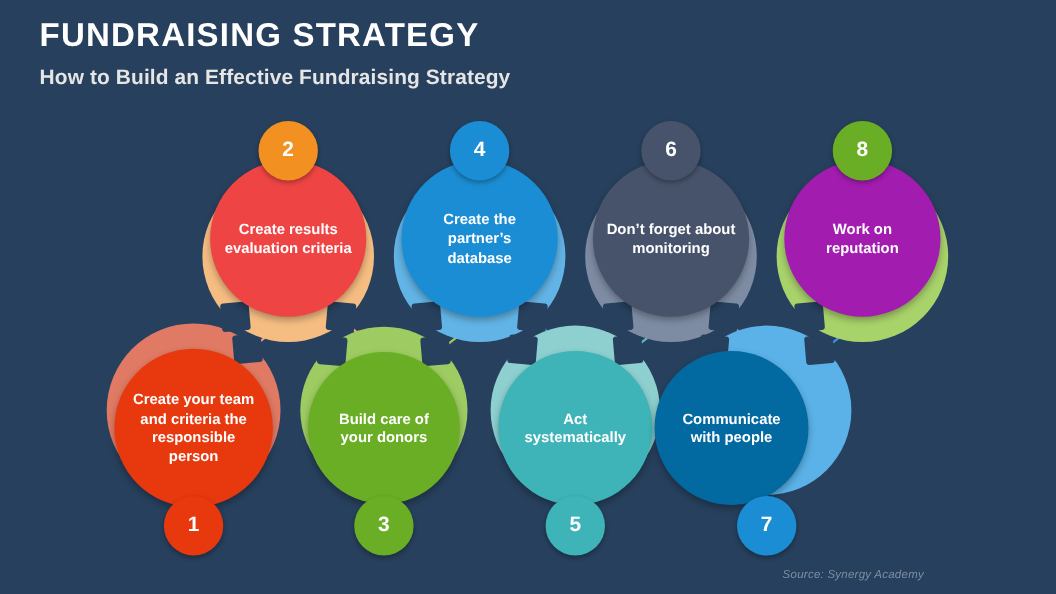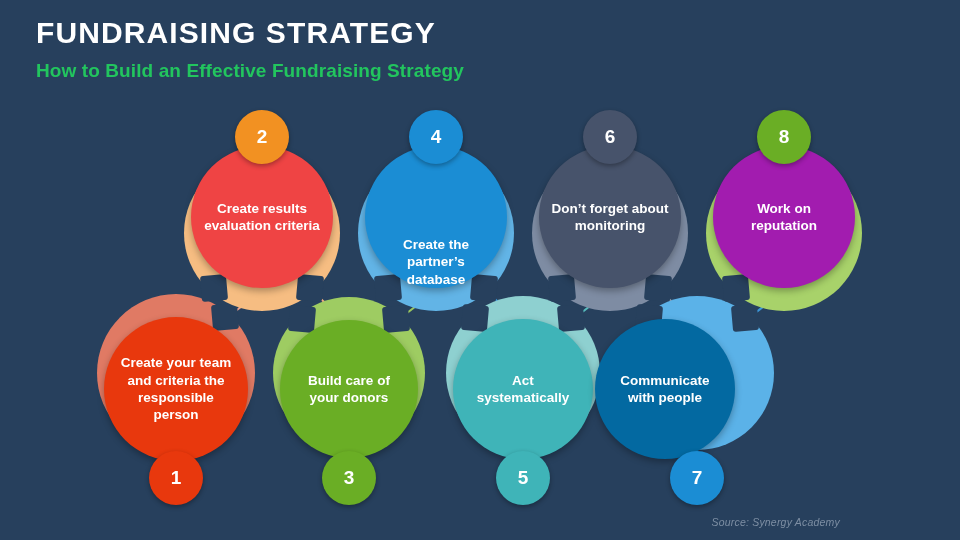--- a/index.html
+++ b/index.html
@@ -11,21 +11,21 @@
   }
   #stage{position:absolute;inset:0;width:860px;height:540px;}
 
   .title{
     position:absolute;left:36px;top:16px;
     font-size:30px;font-weight:bold;color:#ffffff;
     letter-spacing:1.1px;
   }
   .subtitle{
     position:absolute;left:36px;top:60px;
-    font-size:19px;font-weight:bold;color:#22c55e;
+    font-size:19px;font-weight:bold;color:#e5e5e5;
     letter-spacing:0.1px;
   }
   .source{
     position:absolute;right:20px;bottom:12px;
     font-size:10.5px;font-style:italic;font-weight:normal;
     color:#7d8ea3;letter-spacing:0.2px;
   }
 
   svg#wires{position:absolute;left:0;top:0;width:960px;height:540px;}
 
@@ -119,21 +119,21 @@
           <span>Build care of your donors</span>
         </div>
         <div class="badge" style="left: 322px; top: 451px; width: 54px; height: 54px; background: rgb(106, 174, 37);">
           <span>3</span>
         </div>
       </div>
       <div class="node">
         <div class="halo" style="left: 358px; top: 155px; width: 156px; height: 156px; background: rgb(98, 180, 230);"></div>
         <div style="position: absolute; width: 26px; height: 26px; border-radius: 3px; background: rgb(39, 64, 93); left: 374.791px; top: 275.453px; transform: rotate(175deg);"></div>
         <div style="position: absolute; width: 26px; height: 26px; border-radius: 3px; background: rgb(39, 64, 93); left: 471.209px; top: 275.453px; transform: rotate(95deg);"></div>
-        <div class="disc" style="left: 365px; top: 146px; width: 142px; height: 142px; background: rgb(27, 141, 212); align-items: flex-end;">
+        <div class="disc" style="left: 365px; top: 146px; width: 142px; height: 142px; background: rgb(27, 141, 212);">
           <span>Create the partner’s database</span>
         </div>
         <div class="badge" style="left: 409px; top: 110px; width: 54px; height: 54px; background: rgb(27, 141, 212);">
           <span>4</span>
         </div>
       </div>
       <div class="node">
         <div class="halo" style="left: 446px; top: 296px; width: 154px; height: 154px; background: rgb(142, 208, 208);"></div>
         <div style="position: absolute; width: 26px; height: 26px; border-radius: 3px; background: rgb(39, 64, 93); left: 462.434px; top: 305.313px; transform: rotate(-85deg);"></div>
         <div style="position: absolute; width: 26px; height: 26px; border-radius: 3px; background: rgb(39, 64, 93); left: 557.566px; top: 305.313px; transform: rotate(-5deg);"></div>

